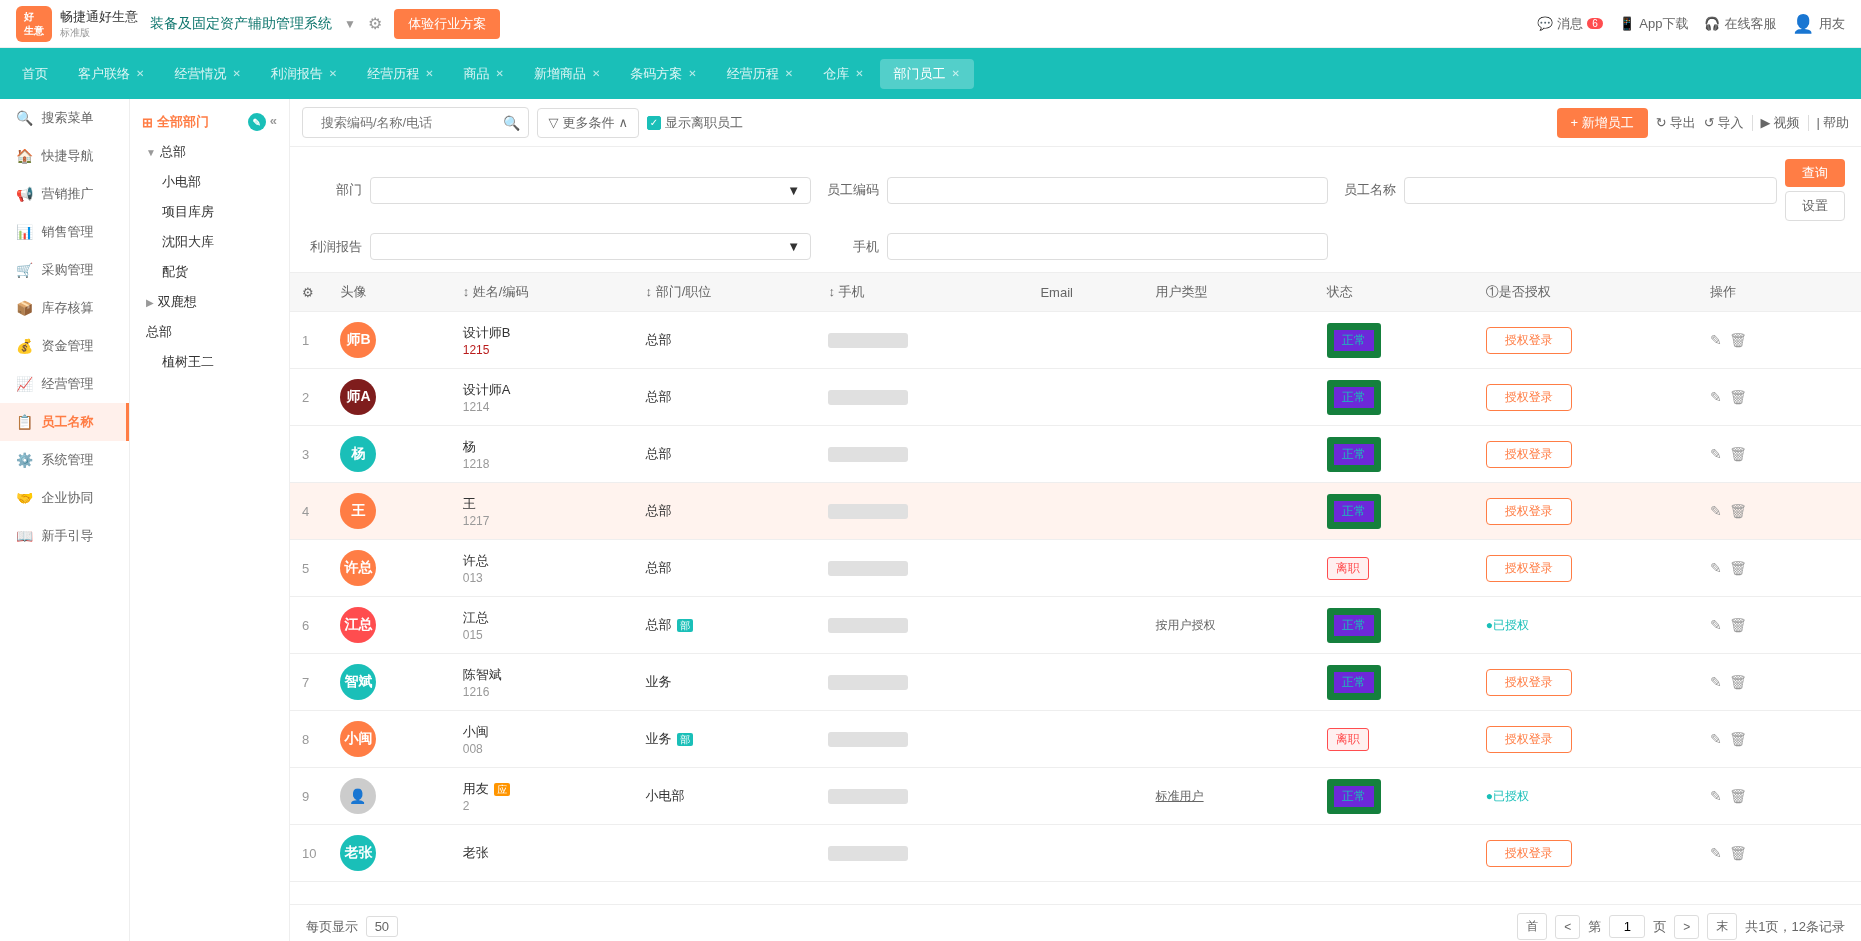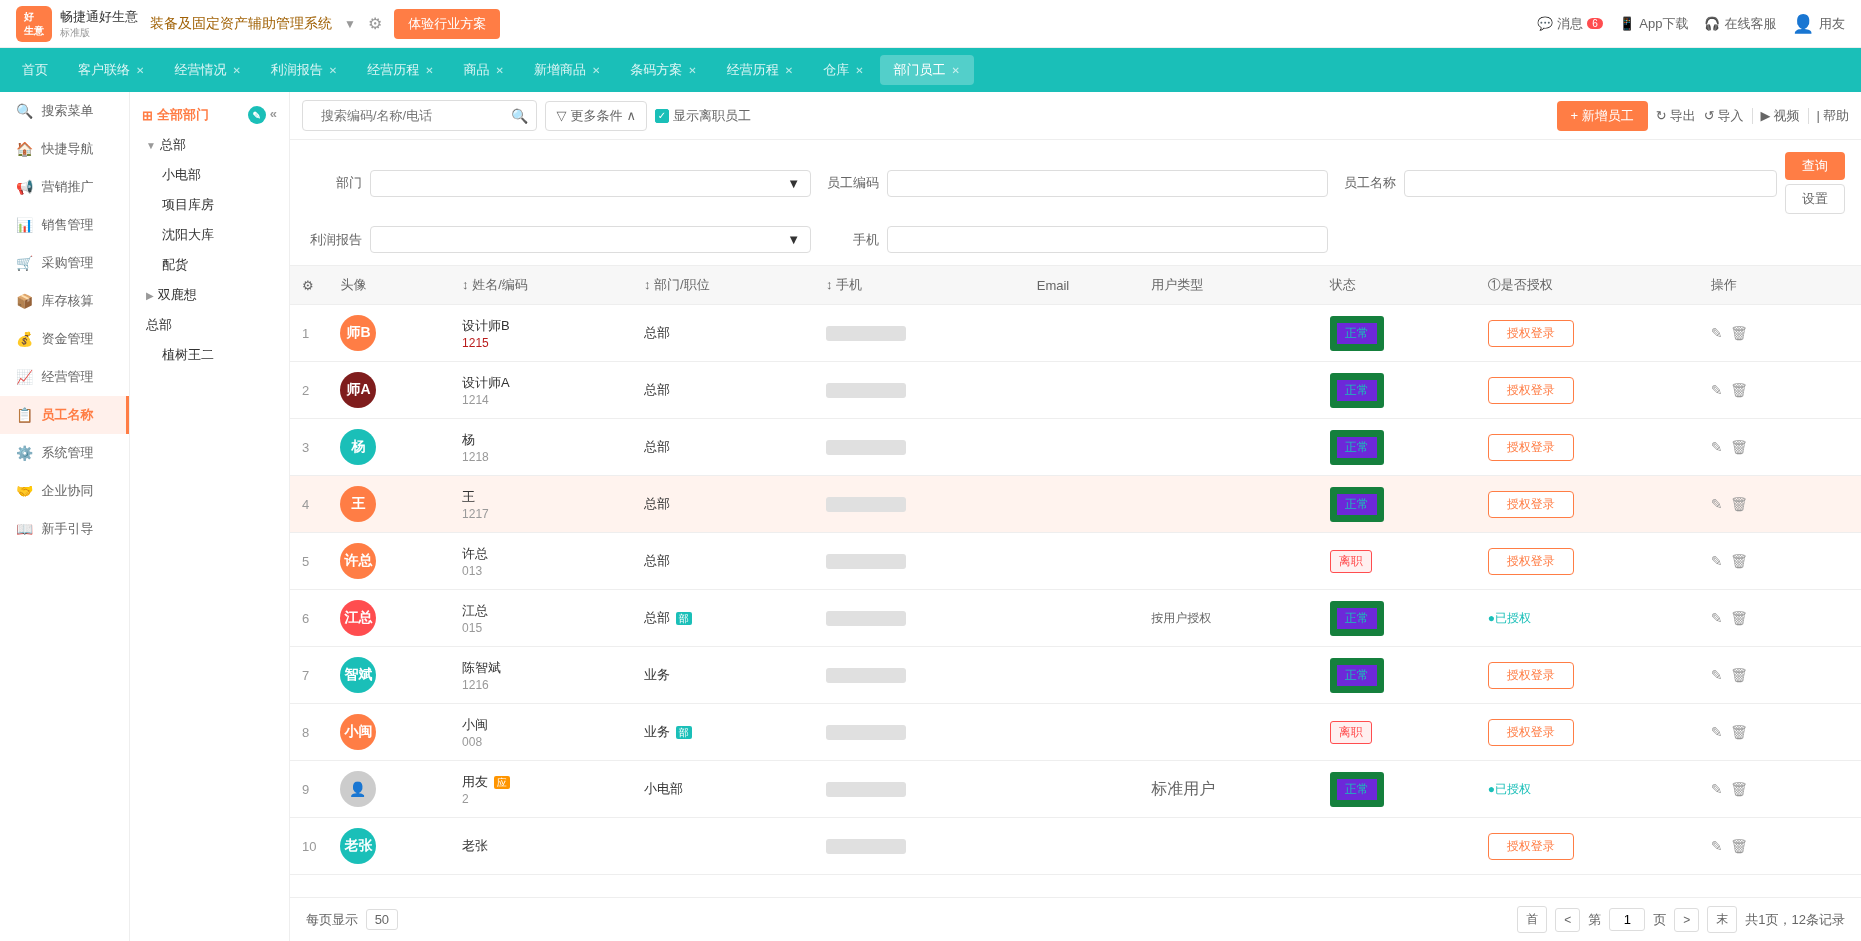--- a/index.html
+++ b/index.html
@@ -5,30 +5,30 @@
     * { box-sizing: border-box; margin: 0; padding: 0; }
     body { font-family: 'Microsoft YaHei', Arial, sans-serif; font-size: 13px; background: #f5f5f5; color: #333; }
 
     
     .top-bar { background: #fff; height: 48px; display: flex; align-items: center; padding: 0 16px; border-bottom: 1px solid #eee; justify-content: space-between; }
     .top-bar-left { display: flex; align-items: center; gap: 12px; }
     .logo-area { display: flex; align-items: center; gap: 8px; }
     .logo-icon { width: 36px; height: 36px; background: #ff7d45; border-radius: 6px; display: flex; align-items: center; justify-content: center; color: white; font-size: 10px; font-weight: bold; }
     .logo-text { font-size: 13px; color: #333; }
     .logo-sub { font-size: 10px; color: #999; }
-    .system-title { font-size: 14px; color: #a16207; }
+    .system-title { font-size: 14px; color: #0f766e; }
     .dropdown-arrow { color: #999; font-size: 12px; cursor: pointer; }
     .settings-icon { color: #999; font-size: 16px; cursor: pointer; }
     .trial-btn { background: #ff7d45; color: white; border: none; padding: 6px 14px; border-radius: 4px; cursor: pointer; font-size: 13px; }
     .top-bar-right { display: flex; align-items: center; gap: 16px; color: #666; font-size: 13px; }
     .top-right-item { display: flex; align-items: center; gap: 4px; cursor: pointer; }
     .badge { background: #ff4d4f; color: white; border-radius: 10px; padding: 0 5px; font-size: 10px; min-width: 16px; text-align: center; }
 
     
-    .nav-tabs { background: #1abfb8; height: 44px; display: flex; align-items: center; padding: 0 8px; gap: 2px; overflow-x: auto; }
+    .nav-tabs { background: #1abfb8; height: 51px; display: flex; align-items: center; padding: 0 8px; gap: 2px; overflow-x: auto; }
     .nav-tab { color: rgba(255,255,255,0.85); padding: 6px 14px; border-radius: 4px; cursor: pointer; font-size: 13px; white-space: nowrap; display: flex; align-items: center; gap: 4px; }
     .nav-tab.active { background: rgba(255,255,255,0.25); color: white; }
     .nav-tab .close { color: rgba(255,255,255,0.7); font-size: 10px; margin-left: 2px; }
 
     
     .main-layout { display: flex; height: calc(941px - 92px); }
 
     
     .sidebar { width: 130px; background: #fff; border-right: 1px solid #eee; overflow-y: auto; flex-shrink: 0; }
     .sidebar-item { display: flex; align-items: center; gap: 8px; padding: 10px 16px; cursor: pointer; color: #666; font-size: 13px; }
@@ -277,21 +277,21 @@
         <span>总部</span>
       </div>
       <div class="tree-item tree-item-sub">
         <span>植树王二</span>
       </div>
     </div>
 
     <div class="main-content">
 
       <div class="toolbar">
-        <div style="display:flex;align-items:center;gap:20px;border:1px solid #ddd;border-radius:4px;padding:2px 8px;">
+        <div style="display:flex;align-items:center;gap:12px;border:1px solid #ddd;border-radius:4px;padding:2px 8px;">
           <input class="search-input" style="border: none; width: 180px; outline: none;" placeholder="搜索编码/名称/电话">
           <button class="search-btn">🔍</button>
         </div>
         <button class="filter-btn">
           <span>▽</span>
           <span>更多条件</span>
           <span>∧</span>
         </button>
         <div class="show-check">
           <div class="check-box">✓</div>
@@ -526,21 +526,21 @@
   </tr>
               <tr>
     <td style="color:#999;">9</td>
     <td>
       <div class="avatar" style="background:#ccc;">👤</div>
     </td>
     <td><span>用友</span> <span class="applied-tag">应</span><br><span style="color:#999;font-size:12px;">2</span></td>
     <td>小电部</td>
     <td><span class="blurred">__________</span></td>
     <td></td>
-    <td><span style="color:#666;font-size:16px;">标准用户</span></td>
+    <td><span style="color:#666;font-size:12px;text-decoration:underline;">标准用户</span></td>
     <td>
       <span class="status-badge status-normal">正常</span>
     </td>
     <td>
                   <span class="authorized">●已授权</span>
                 </td>
     <td>
       <button class="op-btn" title="编辑">✎</button>
       <button class="op-btn" title="删除">🗑</button>
     </td>

